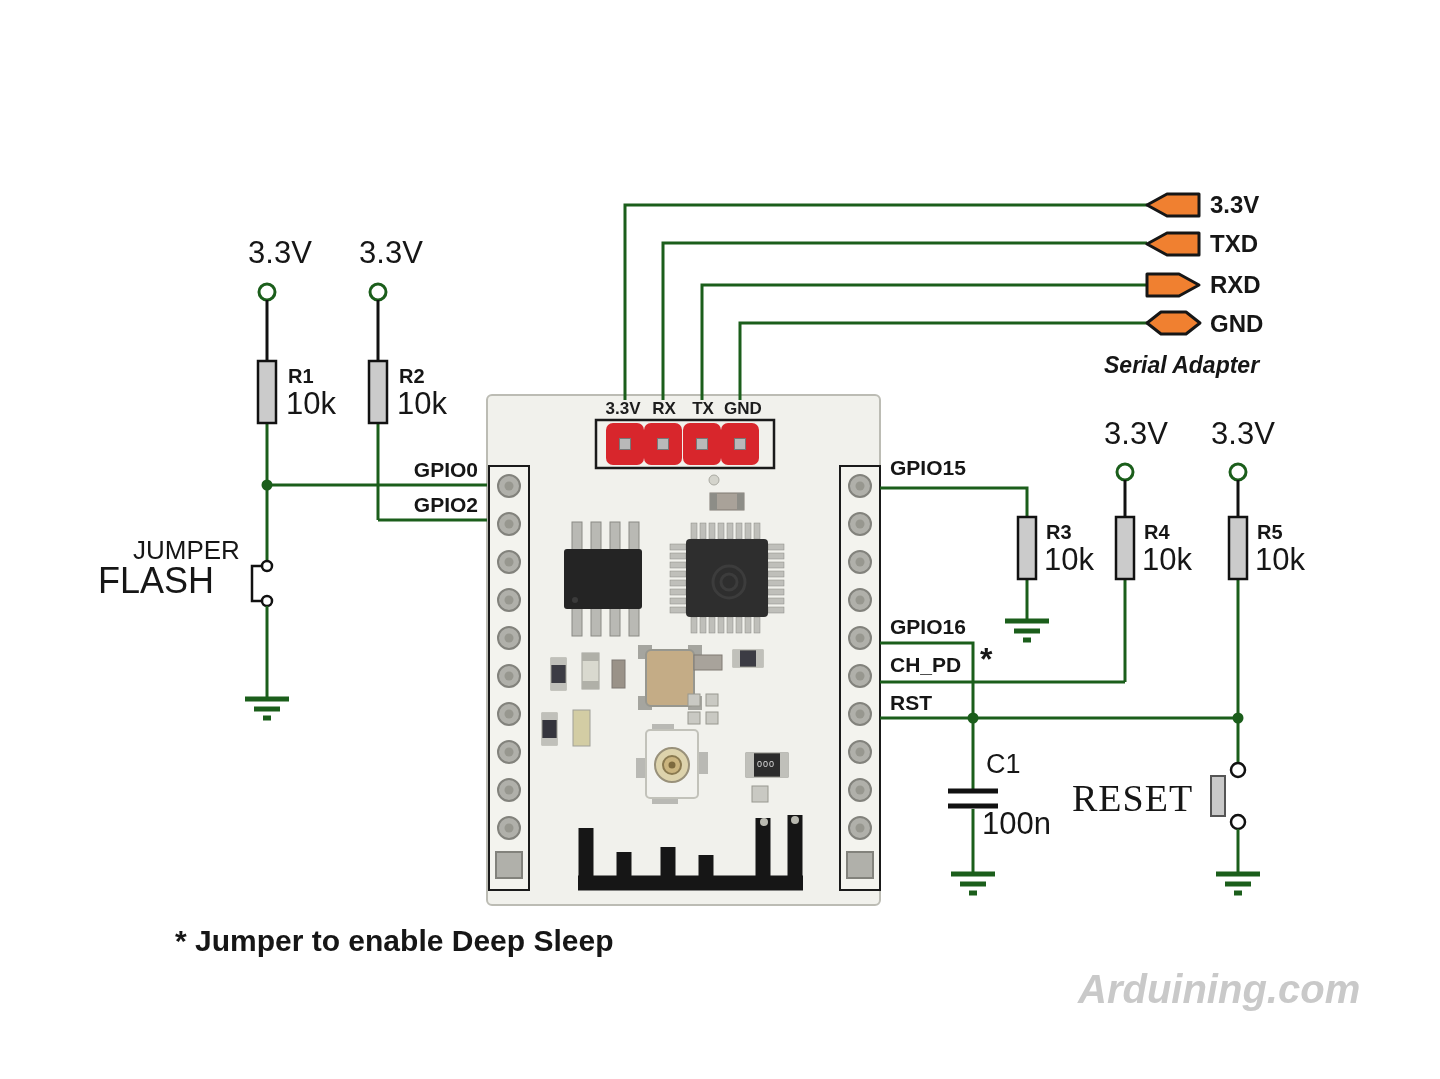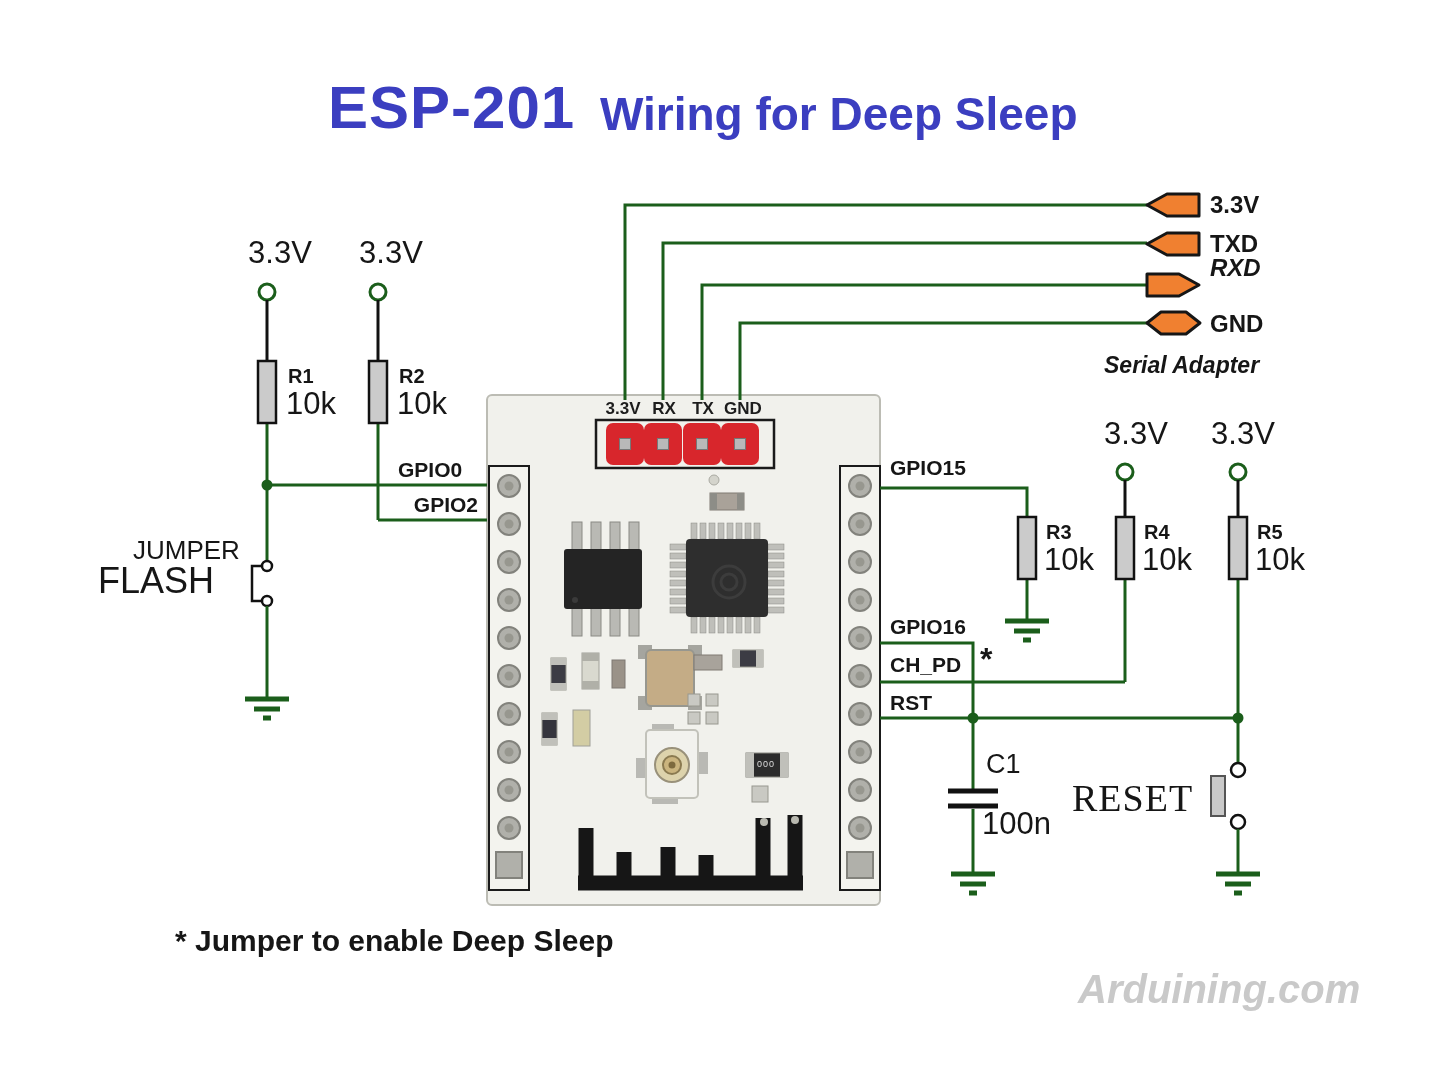--- a/index.html
+++ b/index.html
@@ -291,40 +291,38 @@
     <g>
       <rect x="1211" y="776" width="14" height="40" fill="#c9c9c9" stroke="#555" stroke-width="2"></rect>
       <circle cx="1238" cy="770" r="7" fill="#fff" stroke="#111" stroke-width="2.5"></circle>
       <circle cx="1238" cy="822" r="7" fill="#fff" stroke="#111" stroke-width="2.5"></circle>
       <line x1="1238" y1="829" x2="1238" y2="874" stroke="#1b5e1b" stroke-width="3"></line>
     </g>
     <use href="#gnd" x="1238" y="874"></use>
   </g>
 </svg>
 
-<span class="lbl title-model">ESP-201</span>
-<span class="lbl title-sub">Wiring for Deep Sleep</span>
 
 <span class="lbl rail ctr" style="left:280px;top:237px;">3.3V</span>
 <span class="lbl rail ctr" style="left:391px;top:237px;">3.3V</span>
 
 <span class="lbl rref" style="left:288px;top:366px;">R1</span>
 <span class="lbl rval" style="left:286px;top:388px;">10k</span>
 <span class="lbl rref" style="left:399px;top:366px;">R2</span>
 <span class="lbl rval" style="left:397px;top:388px;">10k</span>
 
 <span class="lbl" style="left:133px;top:537px;font-size:26px;text-align:right;">JUMPER</span>
 <span class="lbl" style="left:98px;top:562px;font-size:36px;">FLASH</span>
 
-<span class="lbl net" style="left:398px;top:459px;width:80px;">GPIO0</span>
+<span class="lbl net" style="left:398px;top:459px;width:80px;text-align:right;">GPIO0</span>
 <span class="lbl net" style="left:398px;top:494px;width:80px;text-align:right;">GPIO2</span>
 
 <span class="lbl ser" style="left:1210px;top:192px;">3.3V</span>
 <span class="lbl ser" style="left:1210px;top:231px;">TXD</span>
-<span class="lbl ser" style="left:1210px;top:255px;font-style:italic;">RXD</span>
+<span class="lbl ser" style="left:1210px;top:272px;">RXD</span>
 <span class="lbl ser" style="left:1210px;top:311px;">GND</span>
 <span class="lbl" style="left:1104px;top:353px;font-size:23px;font-weight:700;font-style:italic;">Serial Adapter</span>
 
 <span class="bp" style="left:623px;">3.3V</span>
 <span class="bp" style="left:664px;">RX</span>
 <span class="bp" style="left:703px;">TX</span>
 <span class="bp" style="left:743px;">GND</span>
 <span class="smdtxt" style="left:757px;top:759px;">000</span>
 
 <span class="lbl net" style="left:890px;top:457px;">GPIO15</span>

